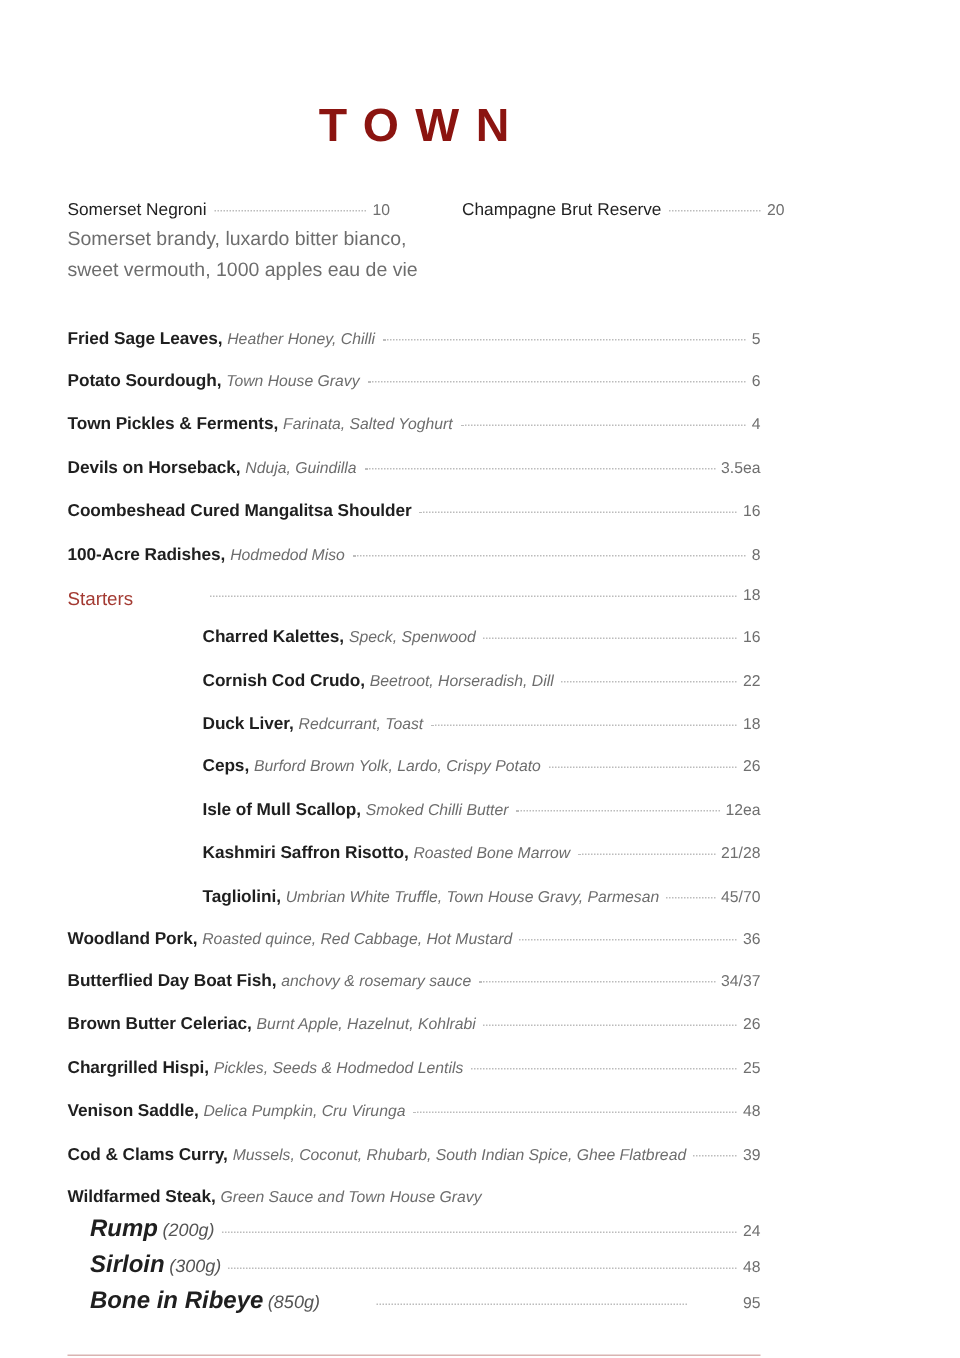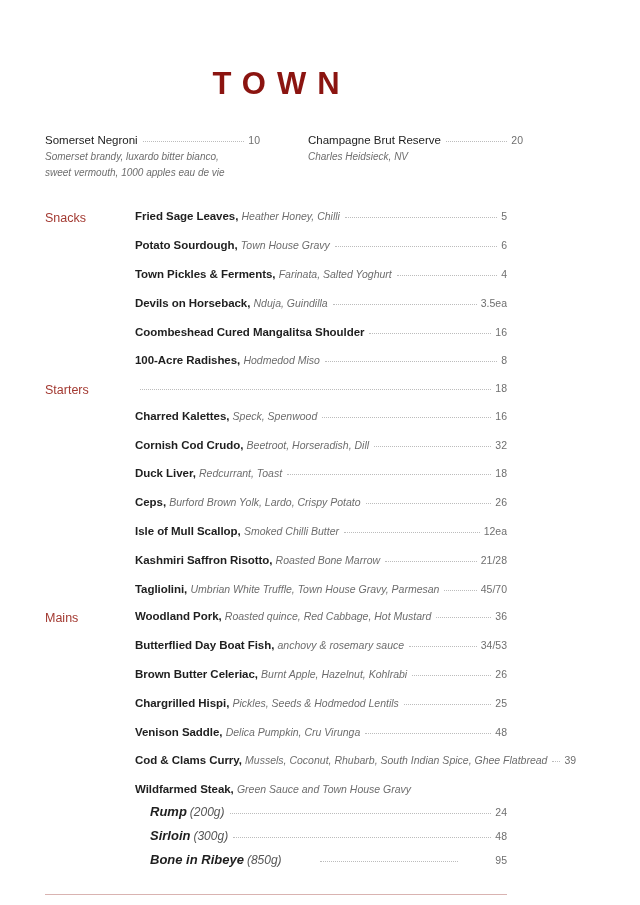--- a/index.html
+++ b/index.html
@@ -72,22 +72,21 @@
     border-bottom: 1px dotted #bcbcbc;
     transform: translateY(-2px);
   }
   .price {
     font-size: 10.5px;
     color: #6f6f6f;
     white-space: nowrap;
     font-weight: 400;
   }
   .drink-desc {
-    font-size: 10px;
-    font-style: italic;
+    font-size: 13px;
     color: #6d6d6d;
     line-height: 1.55;
     margin-top: 2px;
   }
   .drink-desc div { white-space: nowrap; }
   .drink-price-wrap { display: flex; align-items: baseline; width: 215px; }
 
   
   .section {
     display: flex;
@@ -139,21 +138,21 @@
   .sub-item {
     display: flex;
     align-items: baseline;
     margin-left: 15px;
     margin-bottom: 6px;
   }
   .sub-item:last-child { margin-bottom: 0; gap: 33px; }
   .sub-name {
     font-style: italic;
     font-weight: 600;
-    font-size: 13px;
+    font-size: 16px;
     color: #1f1f1f;
     white-space: nowrap;
   }
   .sub-weight {
     font-style: italic;
     font-weight: 400;
     font-size: 12px;
     color: #555;
     white-space: nowrap;
     margin-left: 3px;
@@ -214,29 +213,25 @@
         </div>
       </div>
       <div class="drink-col right">
         <div class="drink-price-wrap">
           <div class="drink-row" style="width: 100%;">
             <span class="drink-name">Champagne Brut Reserve</span>
             <span class="leader"></span>
             <span class="price">20</span>
           </div>
         </div>
-        <div class="drink-desc">
-          <div>Charles Heidsieck, NV</div>
-        </div>
       </div>
     </div>
 
   <div id="sections-root">
       <div class="section">
-        <div class="section-label">Snacks</div>
         <div class="section-items">
           <div class="item">
             <span class="item-text"><span class="item-name">Fried Sage Leaves,</span> <span class="item-desc">Heather Honey, Chilli</span></span>
             <span class="leader"></span>
             <span class="price">5</span>
           </div>
           <div class="item">
             <span class="item-text"><span class="item-name">Potato Sourdough,</span> <span class="item-desc">Town House Gravy</span></span>
             <span class="leader"></span>
             <span class="price">6</span>
@@ -271,21 +266,21 @@
             <span class="price">18</span>
           </div>
           <div class="item">
             <span class="item-text"><span class="item-name">Charred Kalettes,</span> <span class="item-desc">Speck, Spenwood</span></span>
             <span class="leader"></span>
             <span class="price">16</span>
           </div>
           <div class="item">
             <span class="item-text"><span class="item-name">Cornish Cod Crudo,</span> <span class="item-desc">Beetroot, Horseradish, Dill</span></span>
             <span class="leader"></span>
-            <span class="price">32</span>
+            <span class="price">22</span>
           </div>
           <div class="item">
             <span class="item-text"><span class="item-name">Duck Liver,</span> <span class="item-desc">Redcurrant, Toast</span></span>
             <span class="leader"></span>
             <span class="price">18</span>
           </div>
           <div class="item">
             <span class="item-text"><span class="item-name">Ceps,</span> <span class="item-desc">Burford Brown Yolk, Lardo, Crispy Potato</span></span>
             <span class="leader"></span>
             <span class="price">26</span>
@@ -301,31 +296,30 @@
             <span class="price">21/28</span>
           </div>
           <div class="item">
             <span class="item-text"><span class="item-name">Tagliolini,</span> <span class="item-desc">Umbrian White Truffle, Town House Gravy, Parmesan</span></span>
             <span class="leader"></span>
             <span class="price">45/70</span>
           </div>
         </div>
       </div>
       <div class="section">
-        <div class="section-label">Mains</div>
         <div class="section-items">
           <div class="item">
             <span class="item-text"><span class="item-name">Woodland Pork,</span> <span class="item-desc">Roasted quince, Red Cabbage, Hot Mustard</span></span>
             <span class="leader"></span>
             <span class="price">36</span>
           </div>
           <div class="item">
             <span class="item-text"><span class="item-name">Butterflied Day Boat Fish,</span> <span class="item-desc">anchovy &amp; rosemary sauce</span></span>
             <span class="leader"></span>
-            <span class="price">34/53</span>
+            <span class="price">34/37</span>
           </div>
           <div class="item">
             <span class="item-text"><span class="item-name">Brown Butter Celeriac,</span> <span class="item-desc">Burnt Apple, Hazelnut, Kohlrabi</span></span>
             <span class="leader"></span>
             <span class="price">26</span>
           </div>
           <div class="item">
             <span class="item-text"><span class="item-name">Chargrilled Hispi,</span> <span class="item-desc">Pickles, Seeds &amp; Hodmedod Lentils</span></span>
             <span class="leader"></span>
             <span class="price">25</span>

